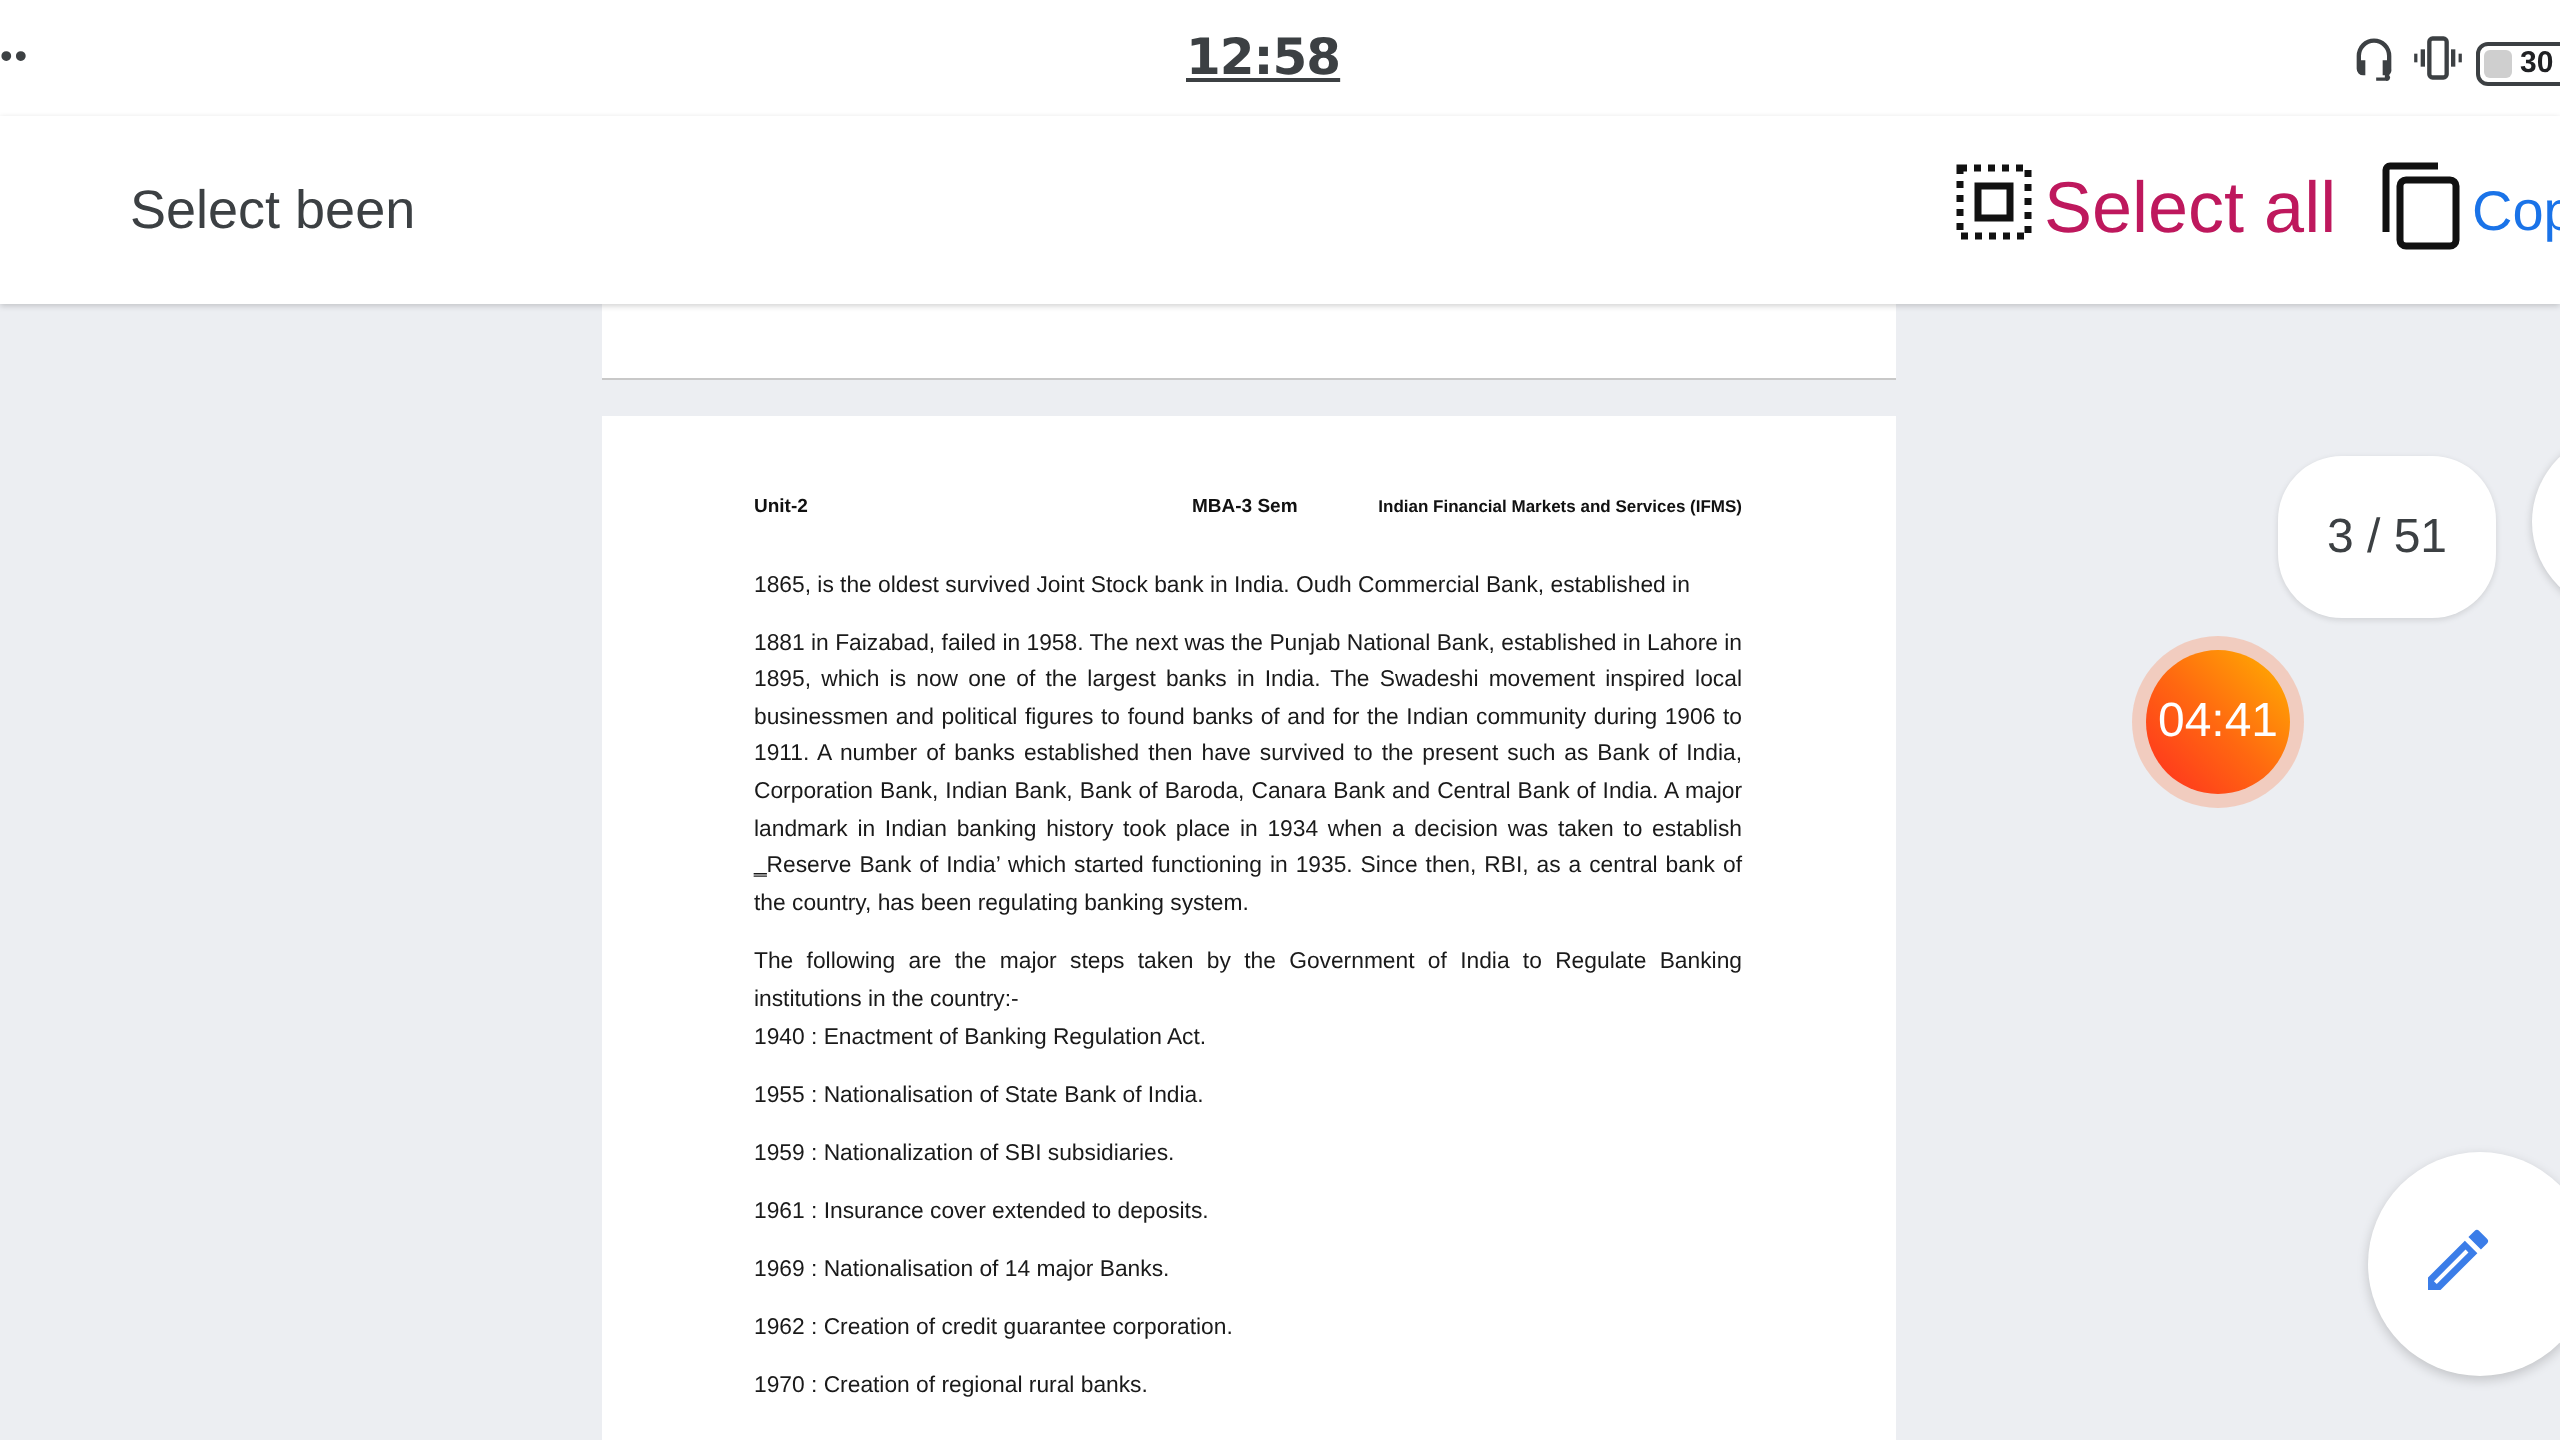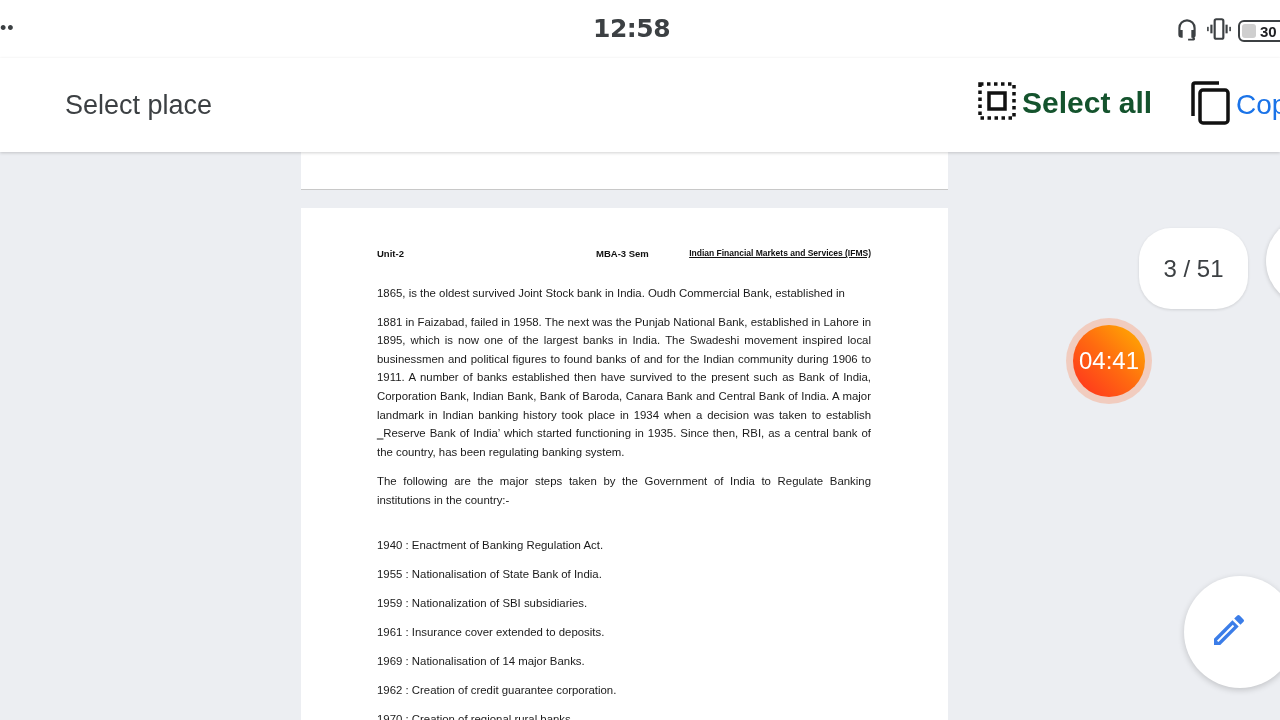--- a/index.html
+++ b/index.html
@@ -1,43 +1,43 @@
 <!DOCTYPE html>
 <html><head>
 <meta charset="utf-8">
 <style>
   * { box-sizing: border-box; margin: 0; padding: 0; }
   html, body { width: 1280px; height: 720px; overflow: hidden; }
   body { background: #eceef2; font-family: "Liberation Sans", sans-serif; position: relative; }
 
   .status-bar { position: absolute; left: 0; top: 0; width: 1280px; height: 58px; background: #ffffff; }
   .status-dots { position: absolute; left: 0; top: 18px; font-size: 18px; color: #3c4043; letter-spacing: 1px; }
-  .status-time { position: absolute; left: 593px; top: 14px; font-size: 25px; color: #3c4043; font-weight: bold; font-family: "DejaVu Sans", sans-serif; letter-spacing: -0.5px; }
+  .status-time { position: absolute; left: 593px; top: 14px; font-size: 25px; color: #3c4043; font-weight: bold; font-family: "DejaVu Sans", sans-serif; letter-spacing: -0.5px; text-decoration: underline; }
   .status-icons { position: absolute; left: 1174px; top: 16px; display: flex; align-items: center; gap: 6px; }
   .battery { width: 48px; height: 22px; border: 2px solid #3c4043; border-radius: 6px; position: relative; overflow: hidden; font-size: 15px; color: #202124; font-weight: bold; display: flex; align-items: center; padding-left: 20px; }
   .battery .fill { position: absolute; left: 2px; top: 2px; bottom: 2px; width: 14px; background: #cfcfcf; border-radius: 3px; }
 
   .action-bar { position: absolute; left: 0; top: 58px; width: 1280px; height: 94px; background: #ffffff; box-shadow: 0 1px 3px rgba(0,0,0,0.18); z-index: 3; }
   .action-title { position: absolute; left: 65px; top: 32px; font-size: 27px; color: #3c4043; }
   .select-all-btn { position: absolute; left: 978px; top: 24px; display: flex; align-items: center; gap: 6px; cursor: pointer; }
-  .select-all-btn span.lbl { font-size: 30px; color: #14532d; font-weight: bold; }
+  .select-all-btn span.lbl { font-size: 36px; color: #be185d; }
   .copy-btn { position: absolute; left: 1190px; top: 22px; display: flex; align-items: center; gap: 4px; cursor: pointer; }
   .copy-btn span.lbl { font-size: 28px; color: #1a73e8; }
 
   .page-prev { position: absolute; left: 301px; top: 140px; width: 647px; height: 50px; background: #ffffff; border-bottom: 1px solid #c8c8c8; }
   .page { position: absolute; left: 301px; top: 208px; width: 647px; height: 520px; background: #ffffff; }
   .page-header { position: absolute; top: 40px; left: 76px; width: 494px; font-family: "Liberation Sans", sans-serif; font-size: 9.5px; font-weight: bold; color: #111; }
   .page-header .h-left { position: absolute; left: 0; top: 0; }
   .page-header .h-mid { position: absolute; left: 219px; top: 0; }
-  .page-header .h-right { position: absolute; right: 0; top: 0; font-size: 8.5px; text-decoration: underline; }
+  .page-header .h-right { position: absolute; right: 0; top: 0; font-size: 8.5px; }
   .page-body { position: absolute; left: 76px; top: 76px; width: 494px; font-family: "Liberation Sans", sans-serif; font-size: 11.4px; color: #1a1a1a; }
   .para { line-height: 18.6px; text-align: justify; }
   .p-first { margin-bottom: 10px; white-space: nowrap; }
   .p-main { margin-bottom: 11px; text-align-last: left; }
-  .p-intro { margin-bottom: 26px; }
+  .p-intro { margin-bottom: 0; }
   .step { line-height: 18px; margin-bottom: 11px; }
 
   .page-counter { position: absolute; left: 1139px; top: 228px; width: 109px; height: 81px; background: #ffffff; border-radius: 32px; box-shadow: 0 1px 3px rgba(0,0,0,0.12); display: flex; align-items: center; justify-content: center; font-size: 24px; color: #3c4043; }
   .edge-fab { position: absolute; left: 1266px; top: 216px; width: 90px; height: 90px; border-radius: 50%; background: #ffffff; box-shadow: 0 1px 4px rgba(0,0,0,0.18); }
   .timer { position: absolute; left: 1066px; top: 318px; width: 86px; height: 86px; border-radius: 50%; background: rgba(255,120,60,0.28); display: flex; align-items: center; justify-content: center; }
   .timer-inner { width: 72px; height: 72px; border-radius: 50%; background: linear-gradient(45deg, #ff2d20 0%, #ff6a10 50%, #ffb300 100%); display: flex; align-items: center; justify-content: center; color: #ffffff; font-size: 24px; }
   .edit-fab { position: absolute; left: 1184px; top: 576px; width: 112px; height: 112px; border-radius: 50%; background: #ffffff; box-shadow: 0 2px 6px rgba(0,0,0,0.18); display: flex; align-items: center; justify-content: center; padding-right: 22px; }
 </style>
 </head>
 <body>
@@ -61,21 +61,21 @@
         </svg>
     </span>
     <div class="battery">
       <div class="fill"></div>
       <span style="position:relative">30</span>
     </div>
   </div>
 </div>
 
 <div class="action-bar">
-  <span class="action-title">Select place</span>
+  <span class="action-title">Select been</span>
   <div class="select-all-btn">
     <span>
       <svg width="38" height="38" viewBox="0 0 38 38">
         <rect x="2" y="2" width="34" height="34" fill="none" stroke="#111" stroke-width="3.5" stroke-dasharray="3.5 3.5"></rect>
         <rect x="11" y="11" width="16" height="16" fill="none" stroke="#111" stroke-width="3.5"></rect>
       </svg>
     </span>
     <span class="lbl">Select all</span>
   </div>
   <div class="copy-btn">

